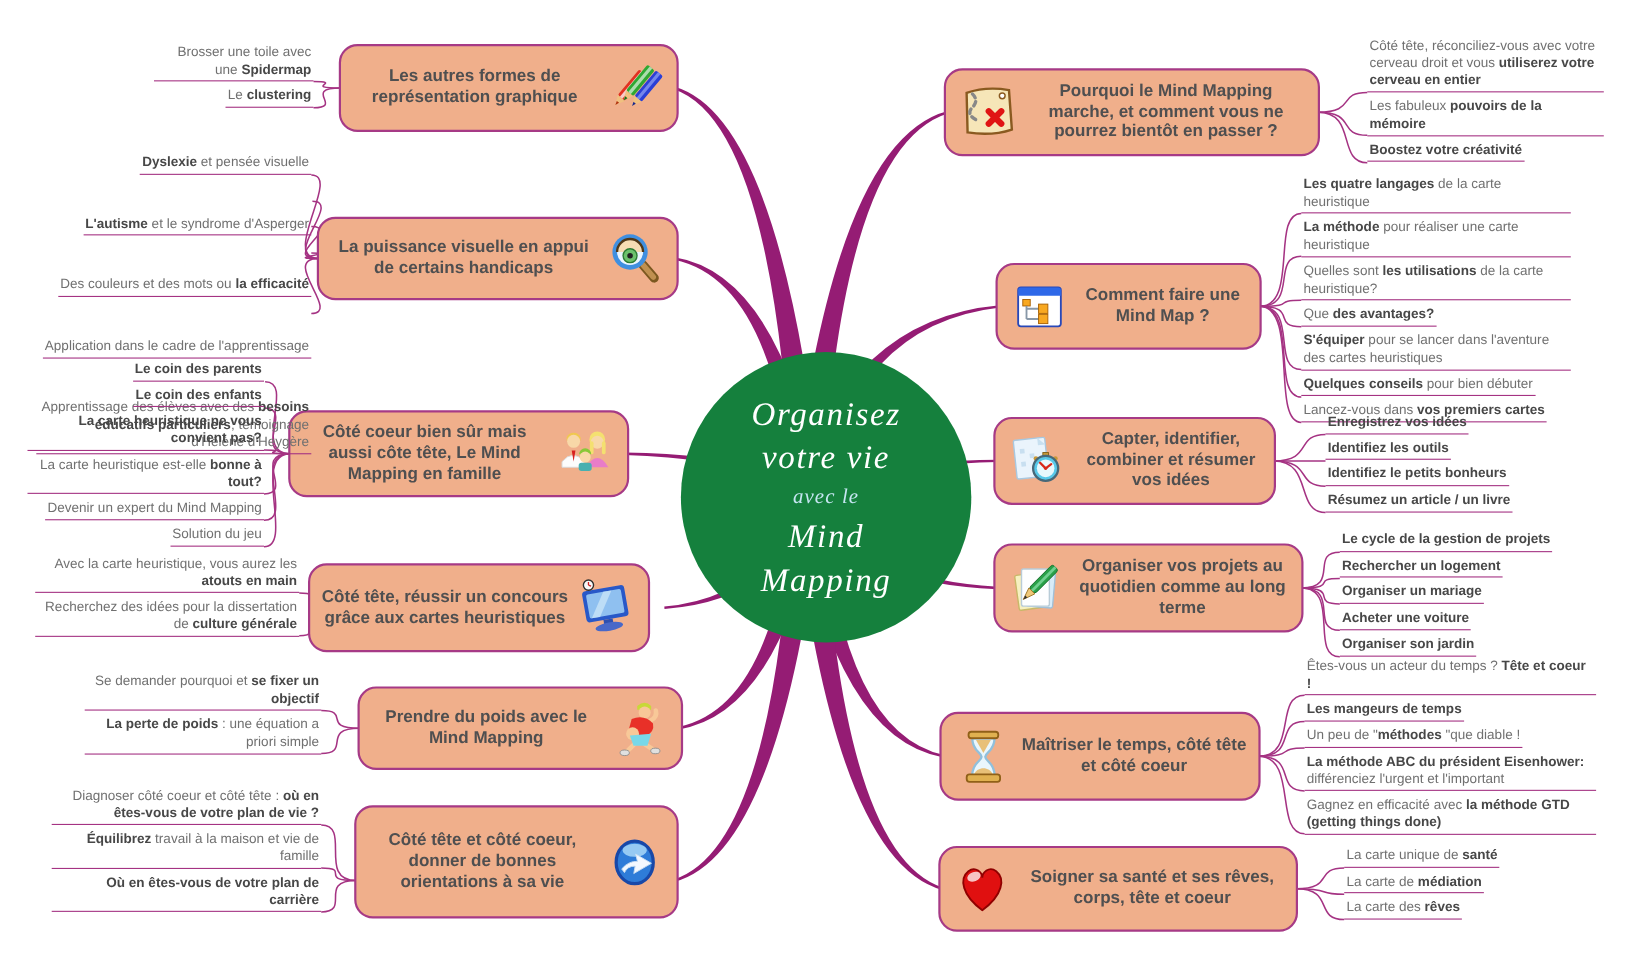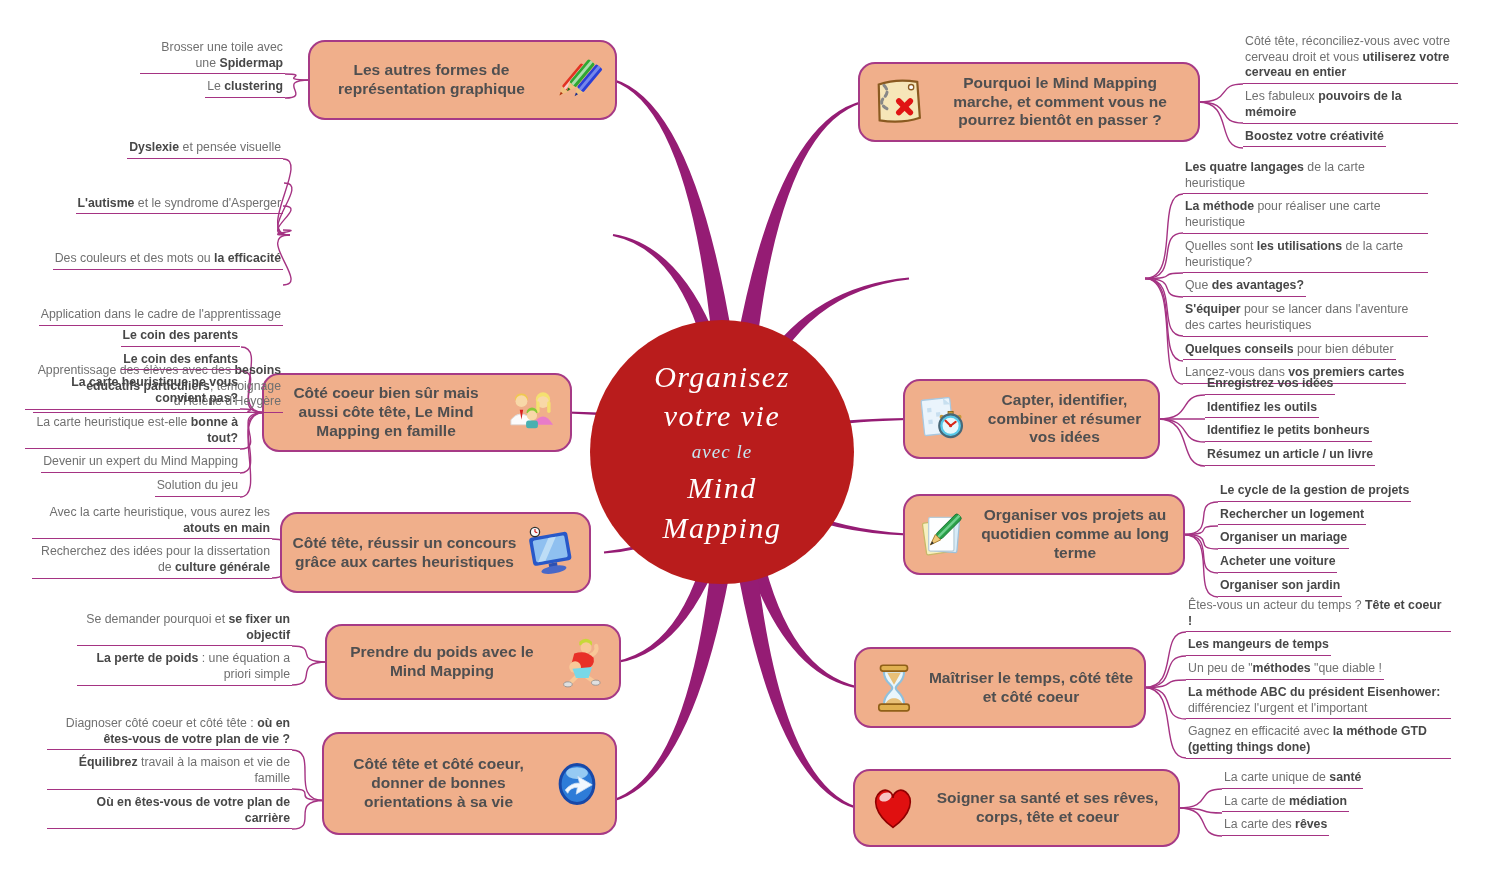--- a/index.html
+++ b/index.html
@@ -11,22 +11,22 @@
   .node-title{font-weight:bold;font-size:15.5px;line-height:1.22;color:#4F4F50;text-align:center;flex:1 1 auto;}
   .node-icon{flex:0 0 auto;width:56px;height:56px;display:flex;align-items:center;justify-content:center;}
   .leafcol{position:absolute;display:flex;flex-direction:column;gap:5px;}
   .leafcol.side-left{align-items:flex-end;}
   .leafcol.side-right{align-items:flex-start;}
   .leaf{font-size:12.3px;line-height:1.28;color:#707070;padding:0 2px 2px 2px;
         border-bottom:1.5px solid #A53383;max-width:100%;}
   .leafcol.side-left .leaf{text-align:right;}
   .leafcol.side-right .leaf{text-align:left;}
   .leaf b{color:#474747;}
-  .center-topic{position:absolute;left:590px;top:320px;width:264px;height:264px;border-radius:50%;
-        background:#b91c1c;display:flex;flex-direction:column;align-items:center;justify-content:center;
+  .center-topic{position:absolute;left:619px;top:320px;width:264px;height:264px;border-radius:50%;
+        background:#15803d;display:flex;flex-direction:column;align-items:center;justify-content:center;
         text-align:center;color:#ffffff;font-family:"Liberation Serif", serif;font-style:italic;}
   .cline{font-size:30px;line-height:1.32;letter-spacing:1.5px;font-weight:normal;}
   .cline-sub{font-size:19px;line-height:1.7;letter-spacing:1px;color:#C6E6F2;}
 </style>
 </head>
 <body>
 
 <div class="stage">
   <svg id="links" viewBox="0 0 1500 880" width="1500" height="880">
       <path d="M 747.5178004607353 450.9485628557013 Q 710.5645113616592 107.22935426614403 613.3307976143219 78.95091804974115 L 612.6692023856781 81.04908195025885 Q 704.1954886383407 112.29064573385598 720.4821995392647 453.0514371442987 Z" fill="#951C74"></path>
@@ -117,20 +117,35 @@
         <g transform="translate(10,4) rotate(40 32 32)">
             <rect x="27" y="6" width="10" height="36" rx="2" fill="#2B3FD6"></rect>
             <rect x="30" y="6" width="3.5" height="36" fill="#8898F0" opacity=".8"></rect>
             <polygon points="27,42 37,42 32,52" fill="#F0C080"></polygon>
             <polygon points="30.4,47.6 33.6,47.6 32,52" fill="#1A2890"></polygon>
           </g>
       </svg>
     </span>
   </div>
 
+  <div class="node" id="n1" style="left:288px;top:197px;width:329px;height:76px;">
+    <div class="node-title">La puissance visuelle en appui de certains handicaps</div>
+    <span class="node-icon">
+      <svg viewBox="0 0 64 64" width="54" height="54">
+        <line x1="41" y1="39" x2="53" y2="53" stroke="#7C5820" stroke-width="10" stroke-linecap="round"></line>
+        <line x1="41" y1="39" x2="52" y2="52" stroke="#C09050" stroke-width="6" stroke-linecap="round"></line>
+        <circle cx="27" cy="25" r="19" fill="#3F8FE0"></circle>
+          <circle cx="27" cy="25" r="14" fill="#EAF6FF"></circle>
+        <path d="M13 25 A14 14 0 0 1 41 25 Z" fill="#F6DCB4"></path>
+        <circle cx="27" cy="29" r="7.5" fill="#6CC26C" stroke="#2C7C34" stroke-width="1.5"></circle>
+        <circle cx="27" cy="29" r="3" fill="#222222"></circle>
+        <path d="M13 25 A14 14 0 0 1 41 25" stroke="#503818" stroke-width="2.5" fill="none"></path>
+      </svg>
+    </span>
+  </div>
 
   <div class="node" id="n2" style="left:262px;top:373px;width:310px;height:79px;">
     <div class="node-title">Côté coeur bien sûr mais aussi côte tête, Le Mind Mapping en famille</div>
     <span class="node-icon">
       <svg viewBox="0 0 64 64" width="54" height="54">
         <circle cx="45" cy="16" r="8.5" fill="#F4E070"></circle>
           <circle cx="45" cy="19" r="7" fill="#F8D8A8"></circle>
         <rect x="37" y="18" width="4" height="14" rx="2" fill="#F4E070"></rect>
           <rect x="50" y="18" width="4" height="14" rx="2" fill="#F4E070"></rect>
         <path d="M33 46 Q45 26 57 46 Z" fill="#E87CC8"></path>
@@ -198,20 +213,33 @@
         <path d="M10 12 Q30 5 54 9 L57 50 Q36 57 11 53 Z" fill="#F6E6B8" stroke="#8A5A20" stroke-width="2.5"></path>
         <path d="M16 13 Q23 20 16 27 Q9 34 20 40" fill="none" stroke="#888888" stroke-width="3.5" stroke-dasharray="5 4" stroke-linecap="round"></path>
         <circle cx="47" cy="15" r="3" fill="#ffffff" stroke="#8A5A20" stroke-width="1.5"></circle>
         <line x1="33" y1="31" x2="46" y2="44" stroke="#E01414" stroke-width="6.5" stroke-linecap="round"></line>
         <line x1="46" y1="31" x2="33" y2="44" stroke="#E01414" stroke-width="6.5" stroke-linecap="round"></line>
       </svg>
     </span>
     <div class="node-title">Pourquoi le Mind Mapping marche, et comment vous ne pourrez bientôt en passer ?</div>
   </div>
 
+  <div class="node" id="n7" style="left:905px;top:239px;width:242px;height:79px;">
+    <span class="node-icon">
+      <svg viewBox="0 0 64 64" width="54" height="54">
+        <rect x="9" y="11" width="46" height="42" rx="3" fill="#FFFFFF" stroke="#2848B8" stroke-width="2"></rect>
+        <path d="M9 14 a3 3 0 0 1 3-3 h40 a3 3 0 0 1 3 3 v6 H9 Z" fill="#2E68E8"></path>
+        <rect x="14" y="24" width="8" height="7" fill="#F8A820" stroke="#A86000"></rect>
+        <path d="M18 31 V45 M18 34 H31 M18 45 H31" stroke="#8898A8" stroke-width="2" fill="none"></path>
+        <rect x="31" y="29" width="10" height="10" fill="#F8A820" stroke="#A86000"></rect>
+        <rect x="31" y="40" width="10" height="10" fill="#F8A820" stroke="#A86000"></rect>
+      </svg>
+    </span>
+    <div class="node-title">Comment faire une Mind Map ?</div>
+  </div>
 
   <div class="node" id="n8" style="left:903px;top:379px;width:257px;height:80px;gap:10px;">
     <span class="node-icon">
       <svg viewBox="0 0 64 64" width="54" height="54">
         <g transform="rotate(-6 26 28)">
           <rect x="8" y="8" width="34" height="42" rx="2" fill="#EAF4FC" stroke="#A8C8E0" stroke-width="1.5"></rect>
           <polygon points="34,8 42,16 34,16" fill="#C8E0F0"></polygon>
           <rect x="14" y="18" width="5" height="5" fill="#C8DFF0"></rect>
             <rect x="24" y="24" width="5" height="5" fill="#C8DFF0"></rect>
             <rect x="14" y="32" width="5" height="5" fill="#C8DFF0"></rect>

